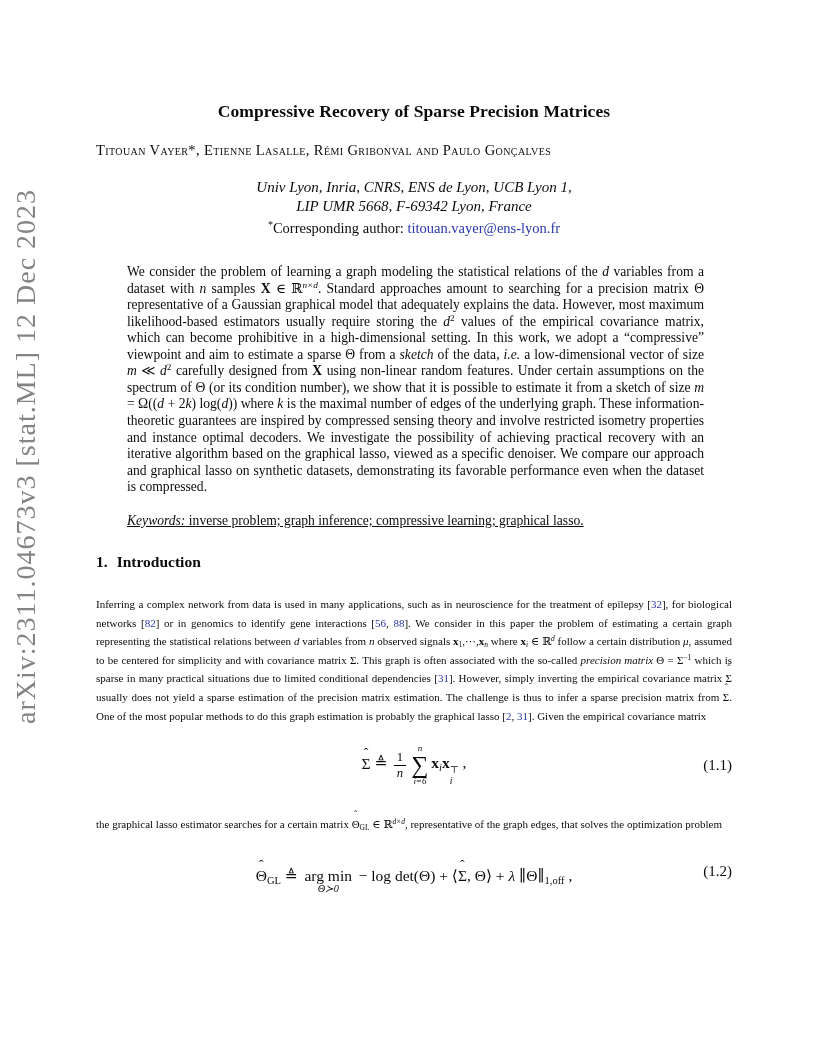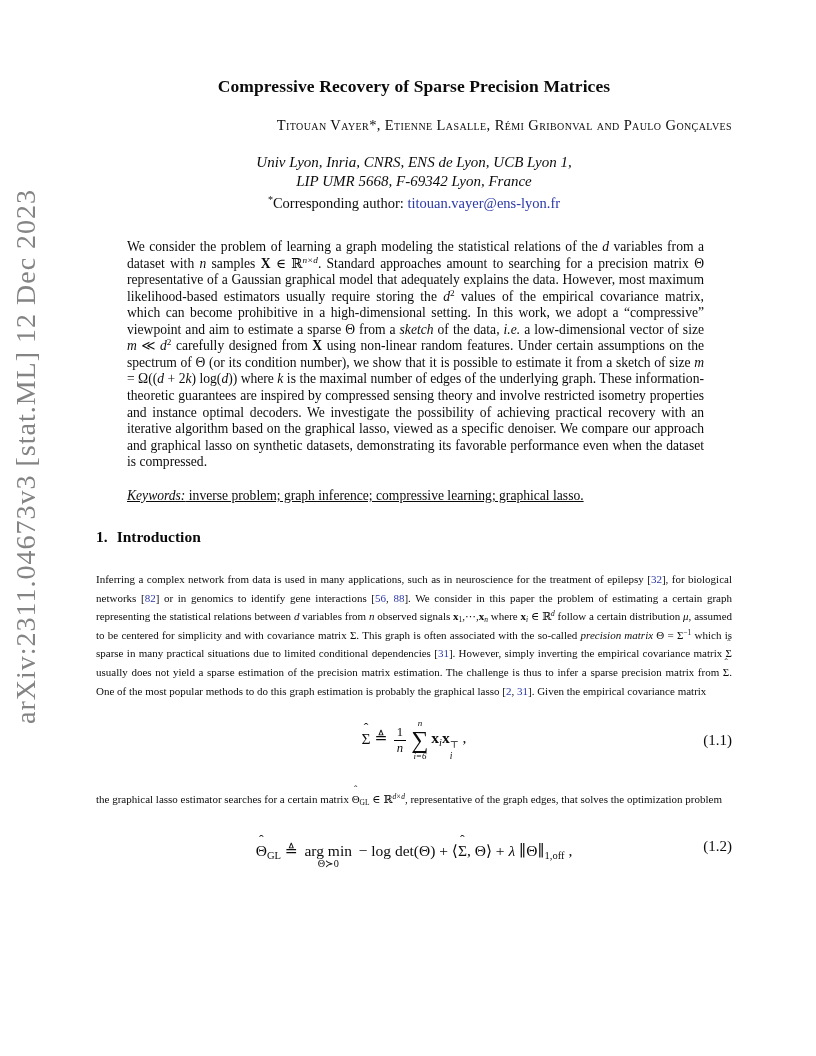--- a/index.html
+++ b/index.html
@@ -26,28 +26,28 @@
     transform:rotate(180deg);
     font-size:28px;
     color:var(--watermark);
     letter-spacing:1px;
     text-align:center;
     white-space:nowrap;
   }
   
   .main{position:absolute;left:96px;top:0;width:636px;}
   .title{
-    margin-top:76px;
+    margin-top:101px;
     text-align:center;
     font-size:17.5px;font-weight:bold;
     letter-spacing:0.1px;
   }
   .authors{
     margin-top:20px;
-    text-align:right;
+    text-align:left;
     font-variant:small-caps;
     font-size:14.5px;
     letter-spacing:0.4px;
   }
   .affil{
     text-align:center;
     font-style:italic;
     font-size:15px;
     line-height:18.5px;
   }
@@ -109,21 +109,21 @@
   .rt-den{padding:0 0.25em;font-style:italic;}
   .rt-bigop{
     display:inline-flex;flex-direction:column;align-items:center;
     vertical-align:middle;line-height:1;margin:0 0.18em;
   }
   .rt-lim{font-size:0.58em;font-style:italic;line-height:1.15;}
   .rt-opsym{font-size:1.55em;line-height:0.95;font-style:normal;}
   .rt-under{position:relative;display:inline-block;margin:0 0.18em;}
   .rt-underbot{
     position:absolute;top:97%;left:50%;transform:translateX(-50%);
-    font-size:0.66em;white-space:nowrap;line-height:1;
+    font-size:0.66em;white-space:nowrap;line-height:1;font-style:italic;
   }
   .rt-supsub{
     display:inline-flex;flex-direction:column;align-items:flex-start;
     font-size:0.62em;line-height:1.12;vertical-align:-0.5em;
   }
   .rt-iti{font-style:italic;}
   
   .equation-row{
     position:relative;
     display:flex;align-items:center;justify-content:center;

